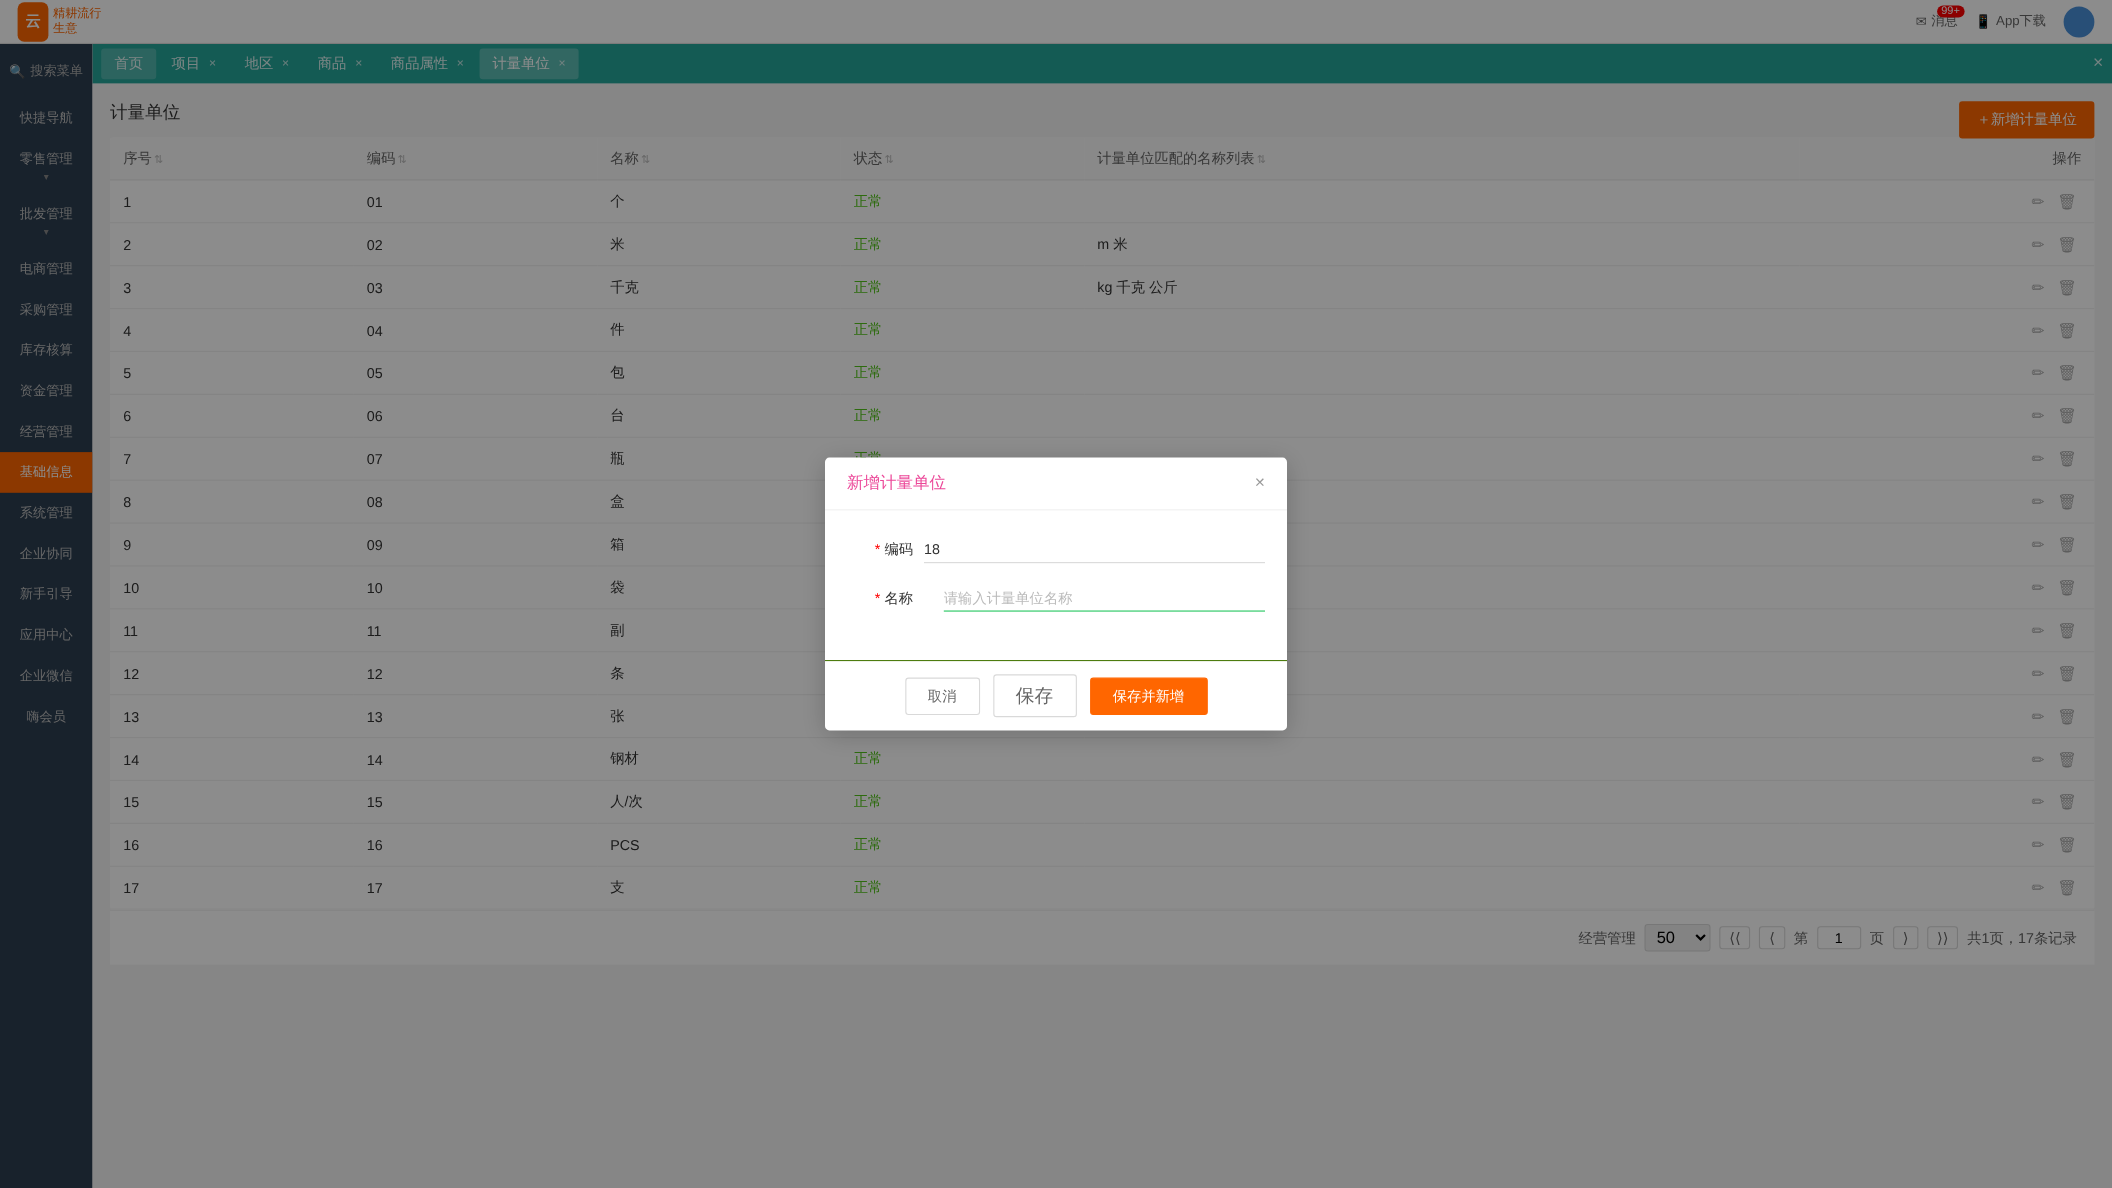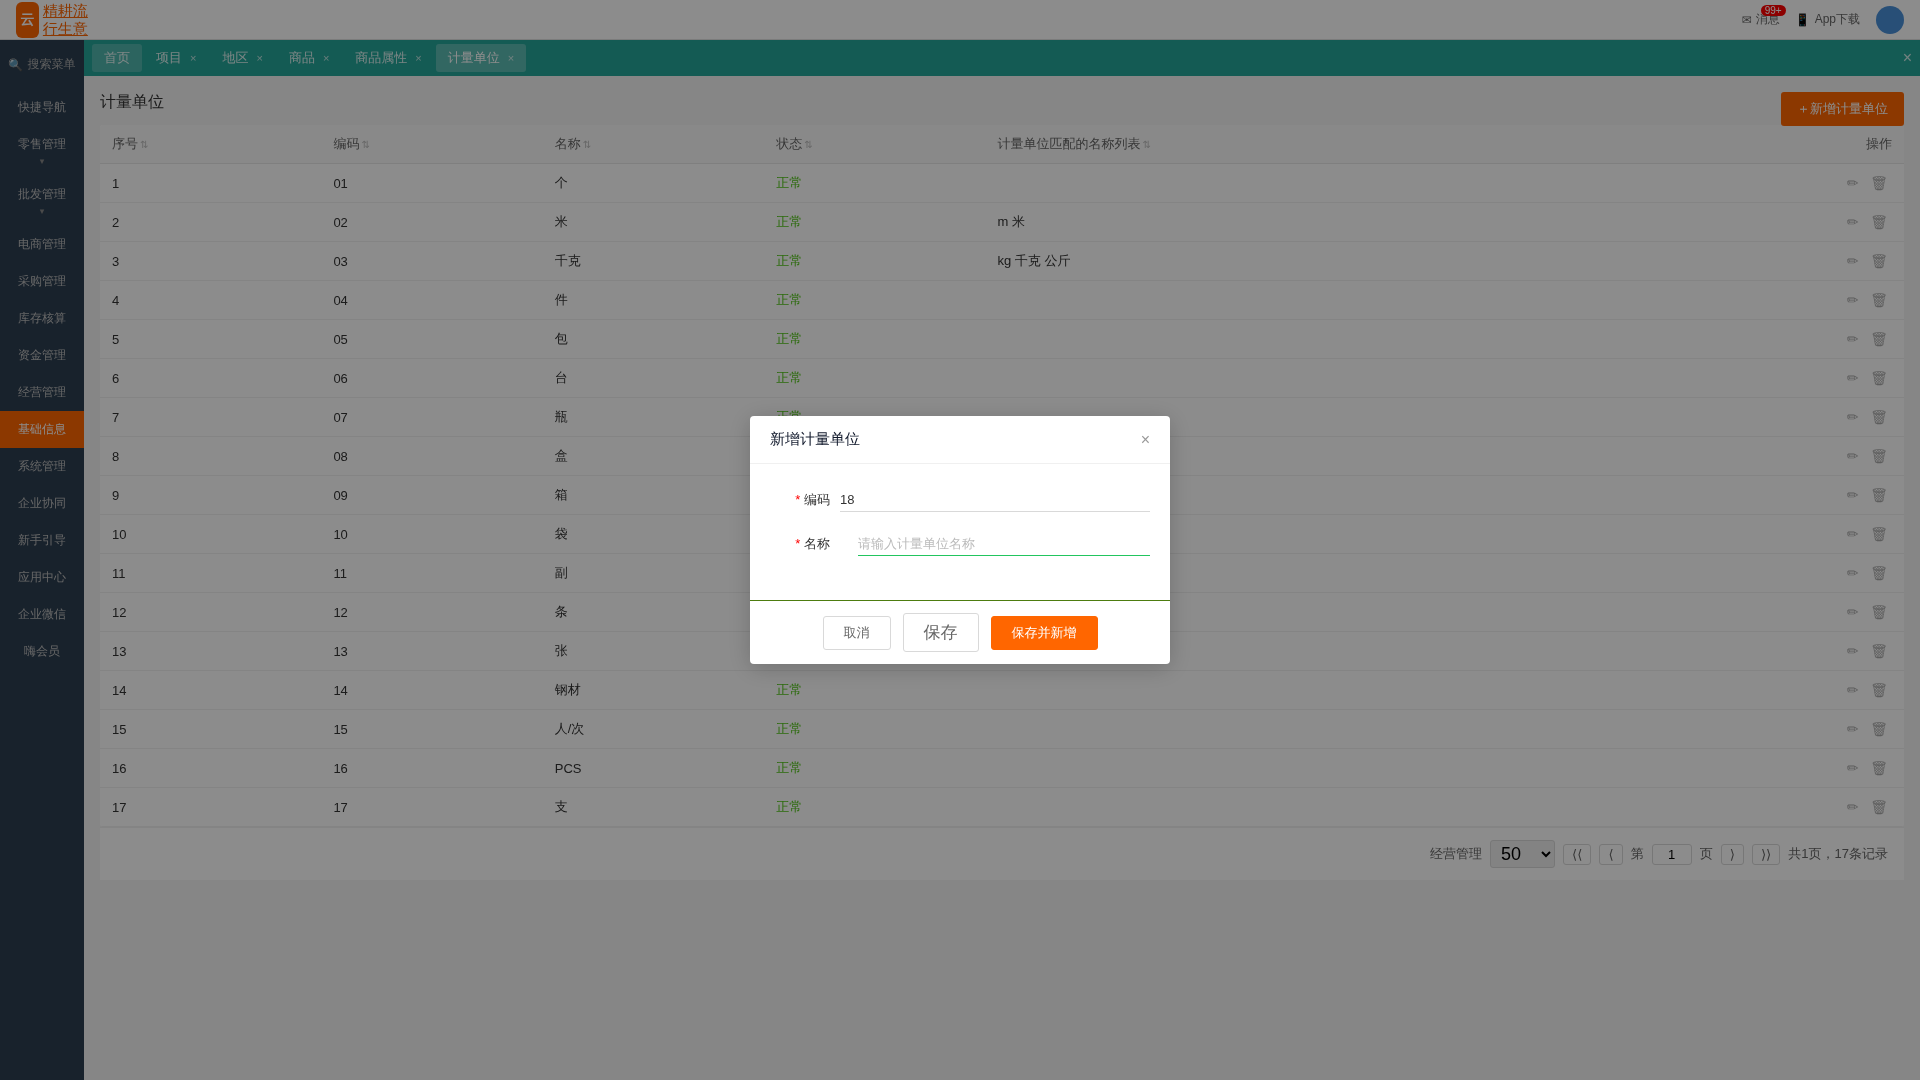--- a/index.html
+++ b/index.html
@@ -2,21 +2,21 @@
 <html><head>
   <meta charset="utf-8">
   <style>
     * { box-sizing: border-box; margin: 0; padding: 0; }
     body { font-family: 'Microsoft YaHei', '微软雅黑', Arial, sans-serif; font-size: 13px; background: #f0f0f0; color: #333; height: 1080px; width: 1920px; overflow: hidden; display: flex; flex-direction: column; }
 
     
     .top-bar { height: 40px; background: #fff; display: flex; align-items: center; padding: 0 16px; border-bottom: 1px solid #e0e0e0; flex-shrink: 0; }
     .logo-area { display: flex; align-items: center; width: 84px; }
     .logo-icon { width: 36px; height: 36px; background: #f60; border-radius: 6px; display: flex; align-items: center; justify-content: center; color: #fff; font-weight: bold; font-size: 14px; }
-    .logo-text { font-size: 15px; color: #f60; margin-left: 4px; line-height: 1.2; text-decoration: underline; }
+    .logo-text { font-size: 11px; color: #f60; margin-left: 4px; line-height: 1.2; }
     .top-bar-right { margin-left: auto; display: flex; align-items: center; gap: 16px; }
     .top-bar-msg { display: flex; align-items: center; gap: 4px; color: #666; font-size: 12px; cursor: pointer; position: relative; }
     .badge { background: #f00; color: #fff; border-radius: 10px; font-size: 10px; padding: 0 4px; position: absolute; top: -6px; right: -6px; }
     .top-bar-app { display: flex; align-items: center; gap: 4px; color: #666; font-size: 12px; cursor: pointer; }
     .avatar { width: 28px; height: 28px; background: #4a90d9; border-radius: 50%; }
 
     
     .main-layout { display: flex; flex: 1; overflow: hidden; }
 
     
@@ -48,29 +48,29 @@
     .table-wrapper { background: #fff; border-radius: 3px; overflow: hidden; }
     table { width: 100%; border-collapse: collapse; }
     th { background: #fafafa; border-bottom: 1px solid #e8e8e8; padding: 10px 12px; text-align: left; font-weight: 500; color: #666; font-size: 13px; white-space: nowrap; }
     td { border-bottom: 1px solid #f0f0f0; padding: 10px 12px; color: #333; font-size: 13px; }
     .status-normal { color: #52c41a; }
     .action-icon { color: #aaa; cursor: pointer; margin: 0 4px; font-size: 14px; }
     .sort-icon { font-size: 10px; color: #bbb; margin-left: 2px; }
 
     
     .pagination { display: flex; align-items: center; justify-content: flex-end; padding: 12px 16px; background: #fff; border-top: 1px solid #f0f0f0; gap: 8px; font-size: 13px; color: #666; }
-    .page-size-select { border: 1px solid #d9d9d9; border-radius: 3px; padding: 2px 6px; font-size: 18px; }
+    .page-size-select { border: 1px solid #d9d9d9; border-radius: 3px; padding: 2px 6px; font-size: 15px; }
     .page-nav-btn { border: 1px solid #d9d9d9; background: #fff; padding: 2px 8px; border-radius: 3px; cursor: pointer; color: #666; }
     .page-input { border: 1px solid #d9d9d9; border-radius: 3px; padding: 2px 6px; width: 40px; text-align: center; font-size: 13px; }
 
     
     .modal-overlay { position: fixed; top: 0; left: 0; right: 0; bottom: 0; background: rgba(0,0,0,0.45); z-index: 1000; display: flex; align-items: center; justify-content: center; }
     .modal { background: #fff; border-radius: 4px; width: 420px; box-shadow: 0 4px 24px rgba(0,0,0,0.2); }
     .modal-header { padding: 14px 20px; border-bottom: 1px solid #f0f0f0; display: flex; align-items: center; justify-content: space-between; }
-    .modal-title { font-size: 15px; font-weight: 500; color: #0f172a; }
+    .modal-title { font-size: 15px; font-weight: 500; color: #ec4899; }
     .modal-close { color: #999; cursor: pointer; font-size: 16px; }
     .modal-body { padding: 24px 20px; }
     .form-row { display: flex; align-items: center; margin-bottom: 20px; }
     .form-label { width: 60px; text-align: right; color: #333; font-size: 13px; margin-right: 10px; }
     .form-label.required::before { content: '* '; color: #f00; }
     .form-input { flex: 1; border: none; border-bottom: 1px solid #d9d9d9; padding: 4px 0; font-size: 13px; outline: none; color: #333; }
     .form-input.active-input { border-bottom: 1px solid #22c55e; margin-left: 18px; }
     .form-input::placeholder { color: #bbb; }
     .modal-footer { padding: 12px 20px; border-top: 1px solid #4d7c0f; display: flex; align-items: center; justify-content: center; gap: 12px; }
     .btn-cancel { border: 1px solid #d9d9d9; background: #fff; color: #666; padding: 7px 20px; border-radius: 3px; cursor: pointer; font-size: 13px; }

